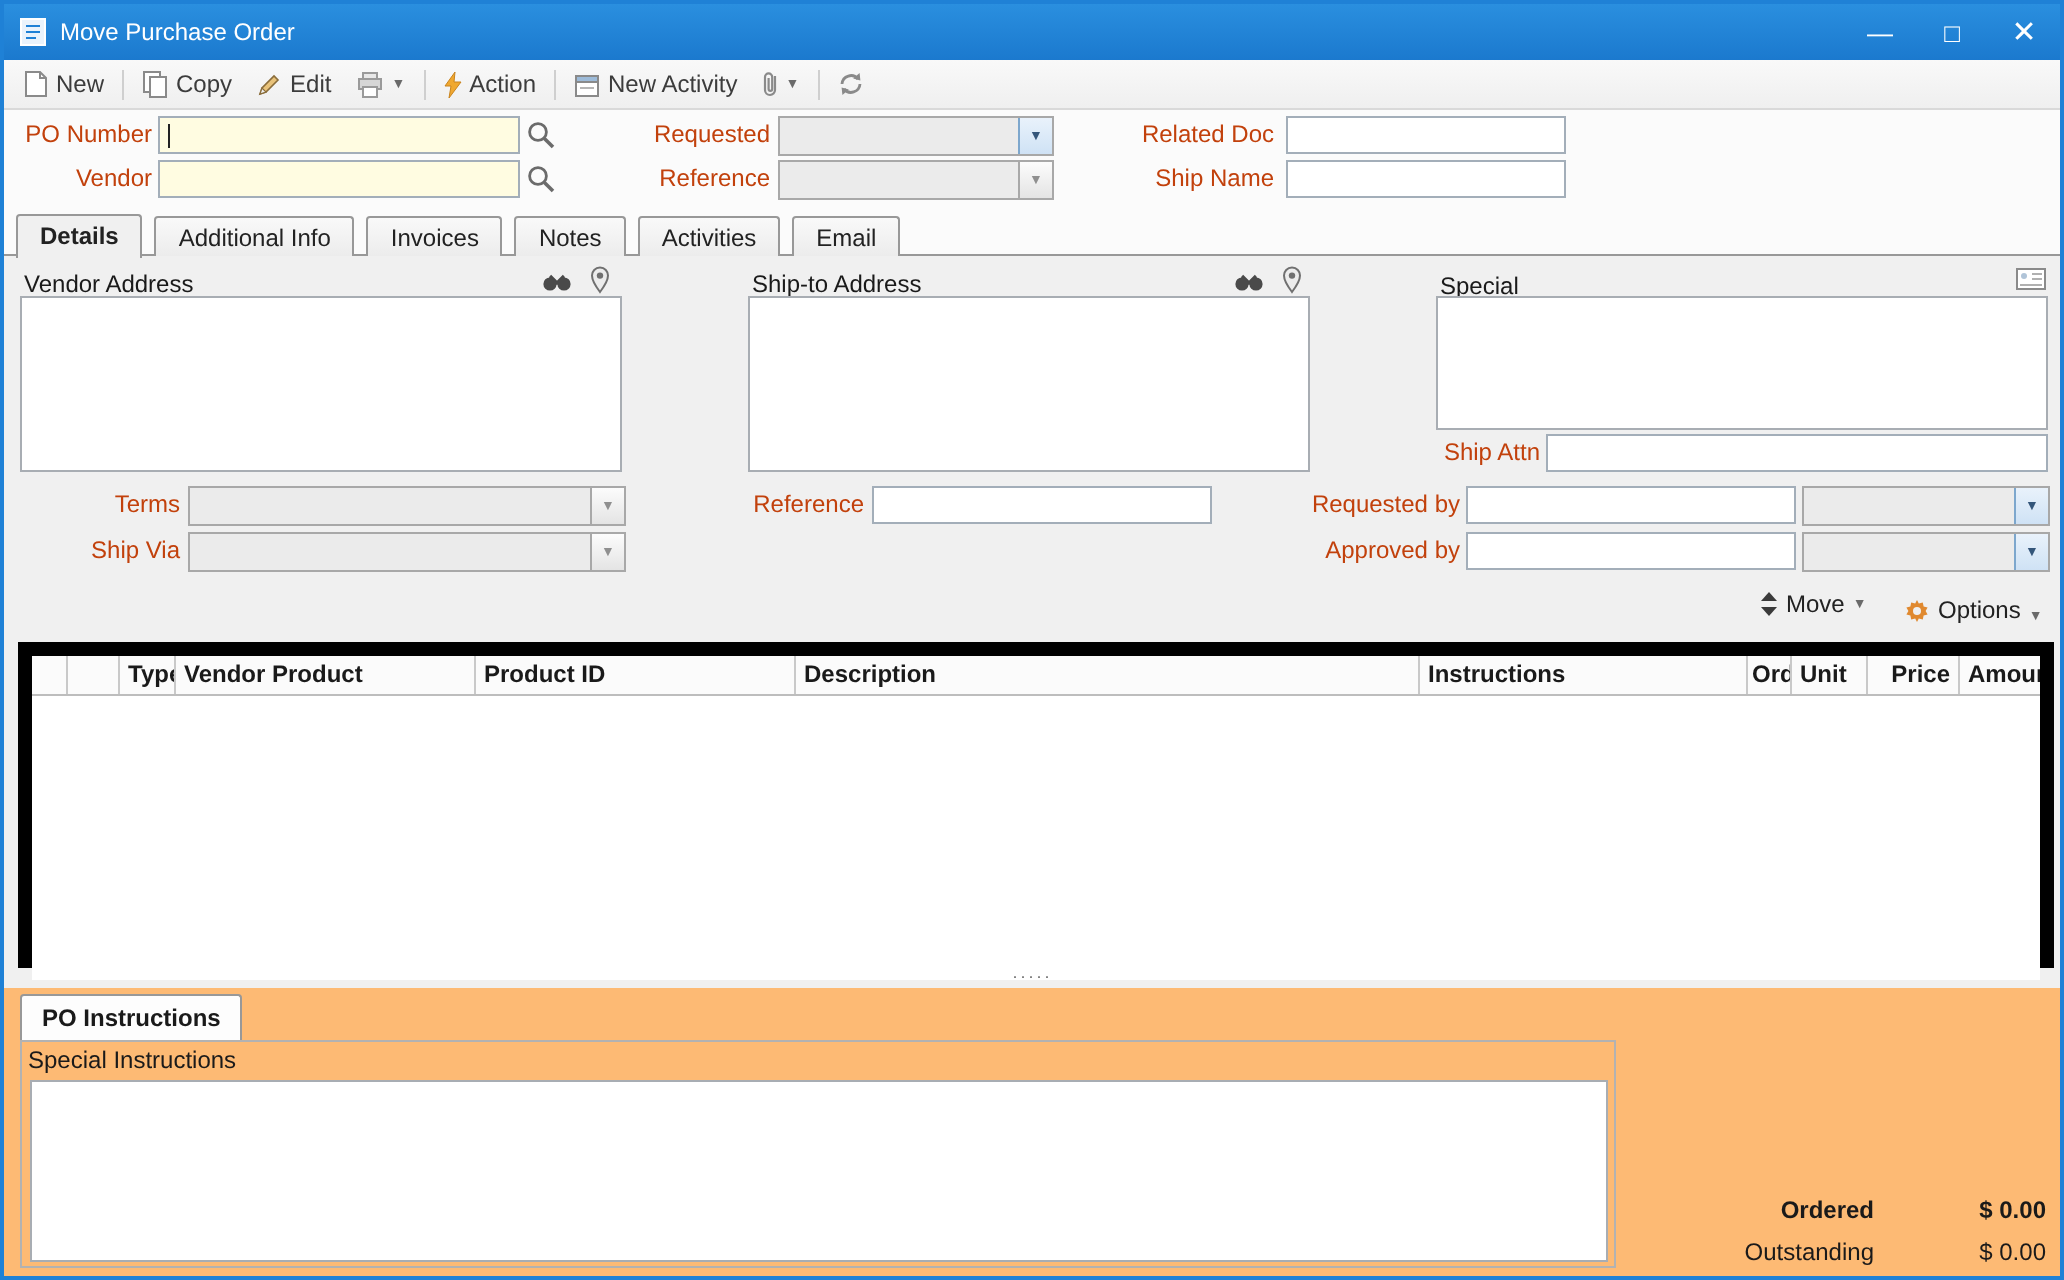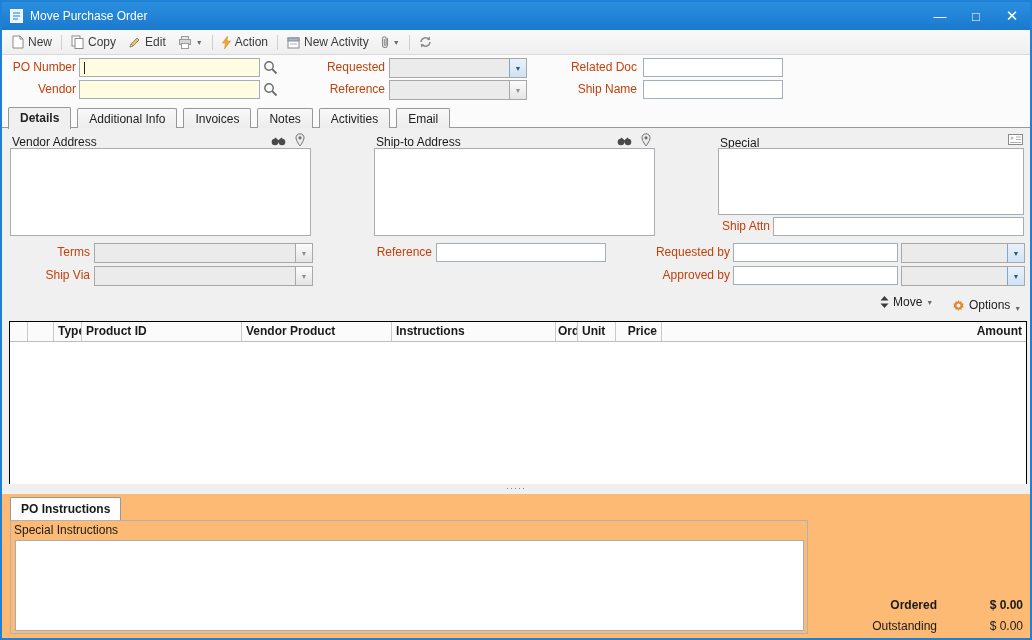--- a/index.html
+++ b/index.html
@@ -82,21 +82,21 @@
     position:absolute; border:1px solid #a8adb3; background:#fff; resize:none;
     font: 12px "Liberation Sans","DejaVu Sans",sans-serif; padding:2px 3px; outline:none;
   }
   .flat-btn {
     position:absolute; height:20px; display:flex; align-items:center; gap:4px;
     padding:0 4px; color:#222;
   }
   
   .grid {
     position:absolute; left:7px; top:193px; width:1018px; height:163px;
-    border:1px solid #000000; background:#fff;
+    border:7px solid #000000; background:#fff;
   }
   .grid-header {
     display:flex; height:20px; border-bottom:1px solid #bdbdbd;
     background:#fbfbfb; font-weight:bold; color:#1a1a1a;
   }
   .gh-cell { border-right:1px solid #c9c9c9; padding:2px 4px; height:100%; overflow:hidden; white-space:nowrap; flex-shrink:0; }
   .gh-cell.r { text-align:right; }
   .grid-body { width:100%; height:142px; background:#fff; }
   
   .splitter {
@@ -374,22 +374,23 @@
         </span>
       <span>Options</span>
       <span class="dd-caret">▼</span>
     </div>
 
     <div class="grid">
       <div class="grid-header">
         <div class="gh-cell" style="width:18px;"></div>
         <div class="gh-cell" style="width:26px;"></div>
         <div class="gh-cell" style="width:28px;">Type</div>
+        <div class="gh-cell" style="width:150px;">Vendor Product</div>
         <div class="gh-cell" style="width:160px;">Product ID</div>
-        <div class="gh-cell" style="width:150px;">Vendor Product</div>
+        <div class="gh-cell" style="width:312px;">Description</div>
         <div class="gh-cell" style="width:164px;">Instructions</div>
         <div class="gh-cell r" style="width:22px;padding:2px 2px;">Ord</div>
         <div class="gh-cell" style="width:38px;">Unit</div>
         <div class="gh-cell r" style="width:46px;">Price</div>
         <div class="gh-cell r" style="flex:1;border-right:none;">Amount</div>
       </div>
       <div class="grid-body"></div>
     </div>
   </div>
 

